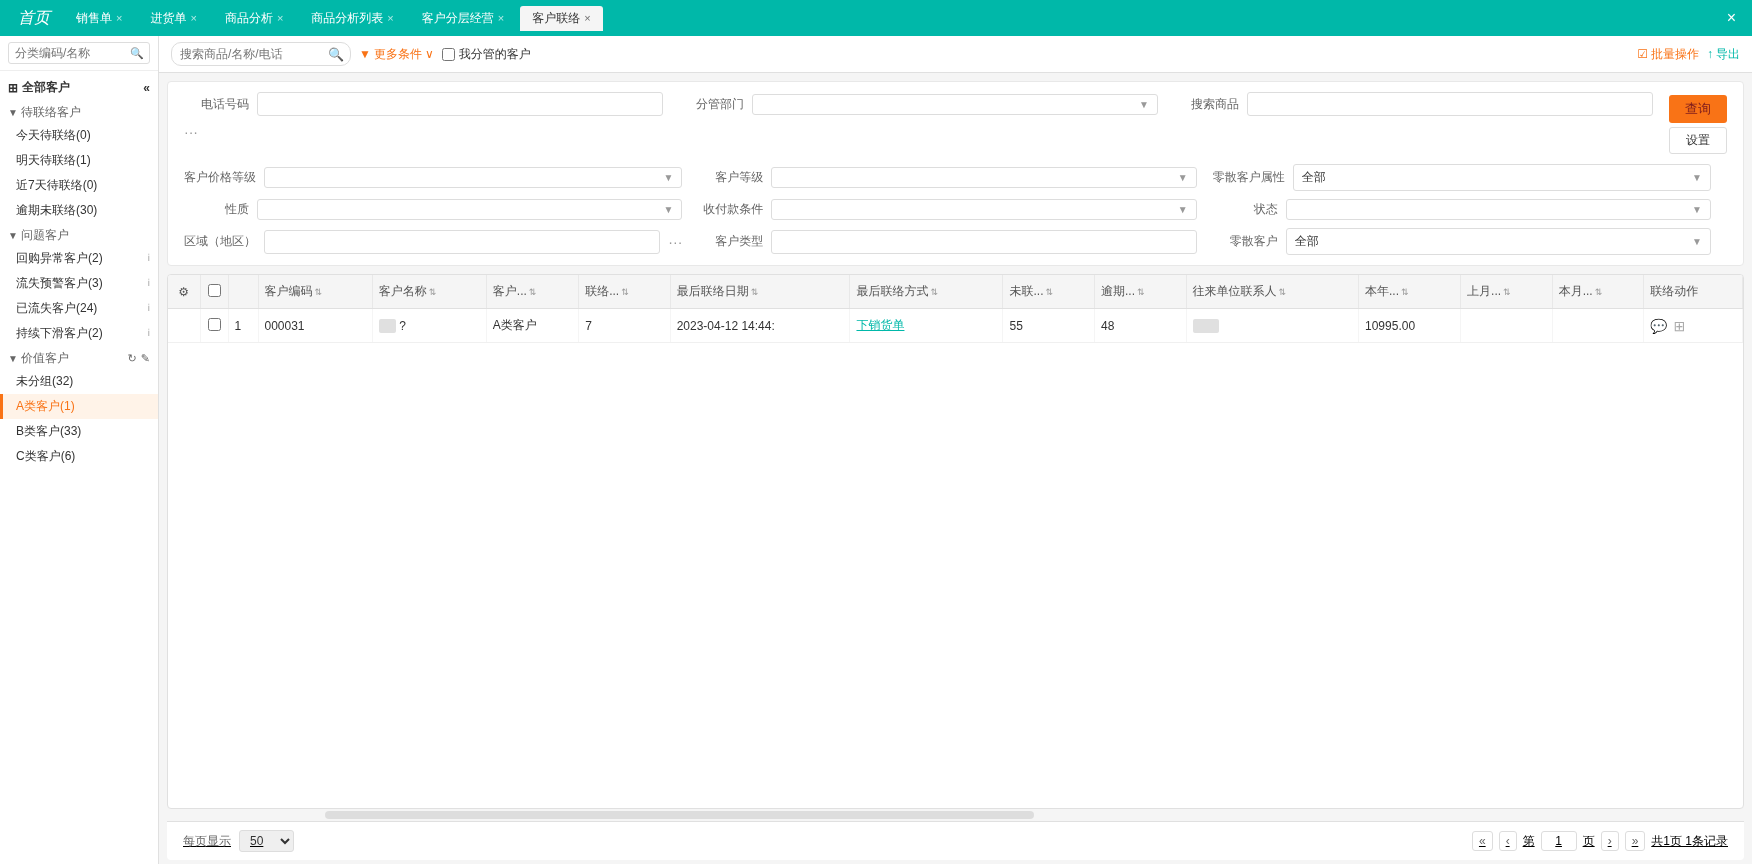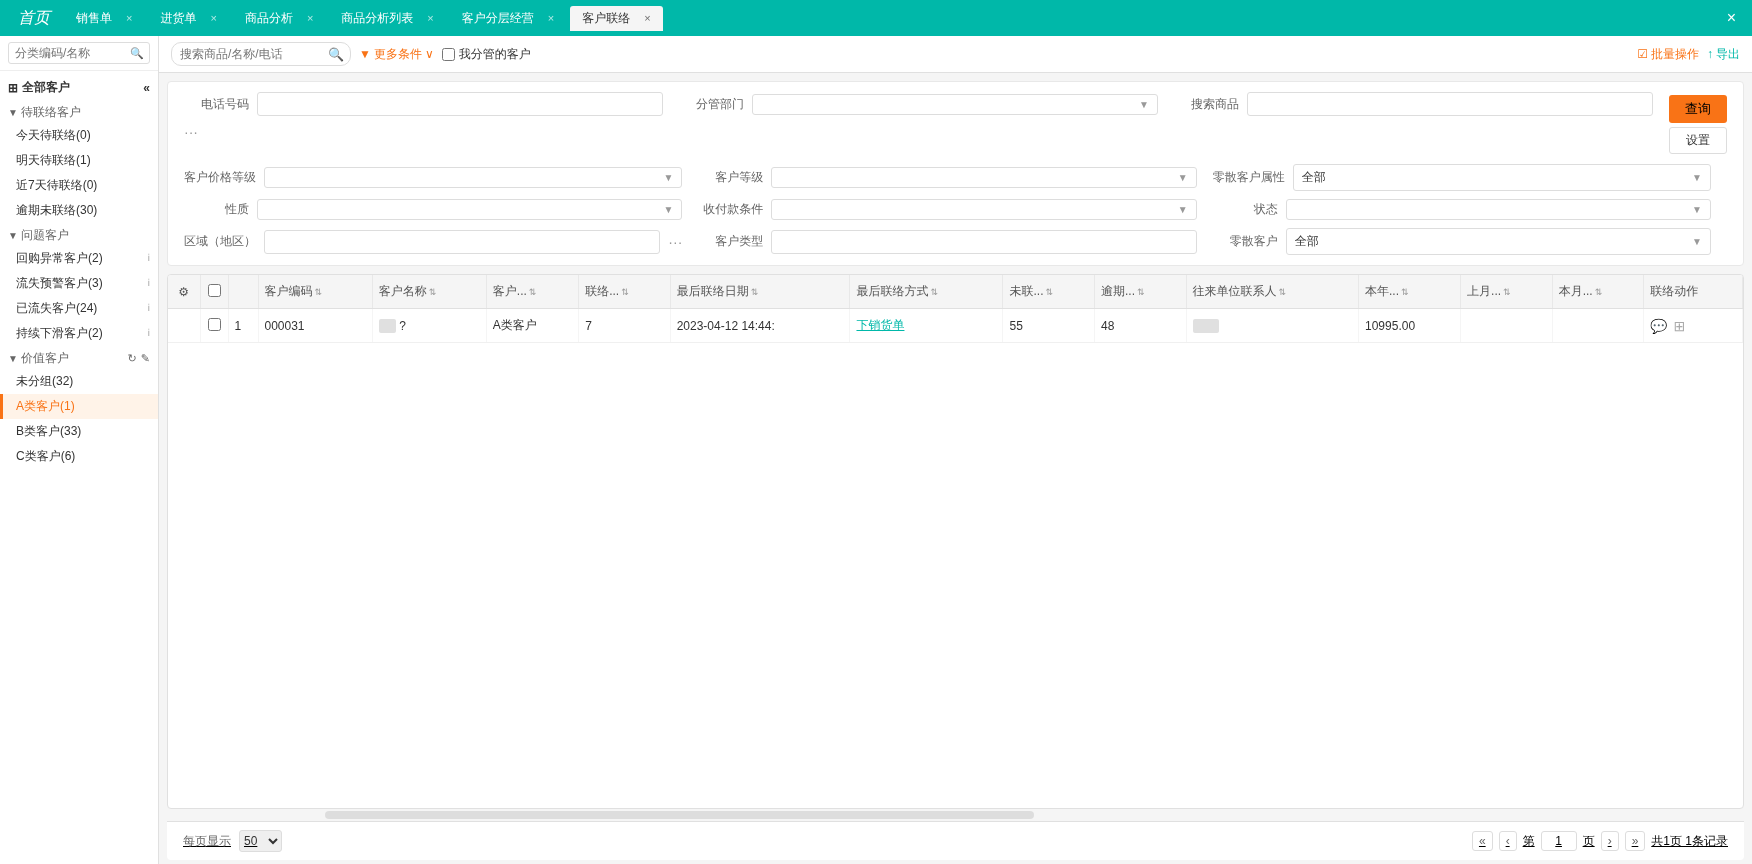--- a/index.html
+++ b/index.html
@@ -15,21 +15,21 @@
       gap: 4px;
     }
     .nav-tab {
       padding: 4px 12px;
       color: white;
       cursor: pointer;
       border-radius: 3px 3px 0 0;
       font-size: 13px;
       display: flex;
       align-items: center;
-      gap: 14px;
+      gap: 4px;
       white-space: nowrap;
     }
     .nav-tab.active {
       background: #f5f5f5;
       color: #333;
     }
     .nav-tab .close-x {
       font-size: 11px;
       opacity: 0.7;
     }
@@ -233,21 +233,21 @@
       cursor: pointer;
     }
     .filter-select .arrow { color: #999; font-size: 10px; }
     .filter-dots {
       color: #999;
       cursor: pointer;
       font-size: 14px;
     }
     .query-btn {
       background: #f97316;
-      color: #000000;
+      color: #7f1d1d;
       border: none;
       border-radius: 3px;
       padding: 5px 16px;
       cursor: pointer;
       font-size: 13px;
     }
     .settings-btn {
       background: white;
       color: #333;
       border: 1px solid #ddd;
@@ -324,21 +324,21 @@
       align-items: center;
       gap: 8px;
       margin: 0 8px 4px 8px;
       border-radius: 0 0 4px 4px;
       text-decoration: underline;
     }
     .pagination-label { color: #666; }
     .pagination-select {
       border: 1px solid #ddd;
       border-radius: 3px;
-      padding: 2px 0;
+      padding: 2px 6px;
       font-size: 12px;
       color: #333;
     }
     .pagination-nav {
       margin-left: auto;
       display: flex;
       align-items: center;
       gap: 6px;
     }
     .page-btn {

